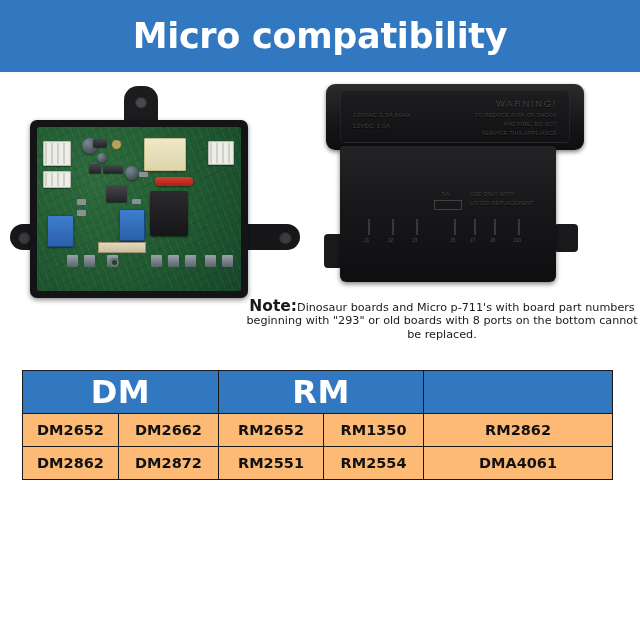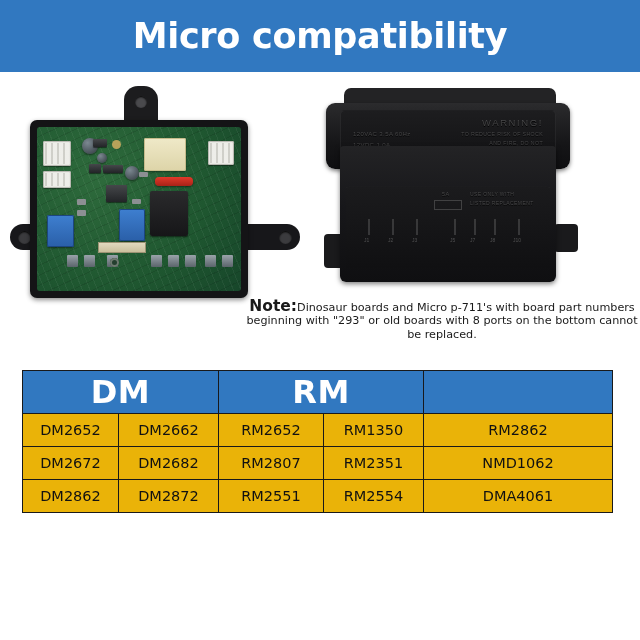--- a/index.html
+++ b/index.html
@@ -174,25 +174,26 @@
   }
   .box-back {
     position: absolute;
     left: 26px; top: 4px;
     width: 212px; height: 36px;
     background: #232325;
     border-radius: 7px 7px 0 0;
   }
   .box-lid {
     position: absolute;
-    left: 8px; top: 19px;
+    left: 8px; top: 0;
     width: 244px; height: 66px;
     background: linear-gradient(180deg,#2b2b2d 0%, #161618 60%, #0e0e10 100%);
     border-radius: 9px;
     box-shadow: 0 2px 4px rgba(0,0,0,.5);
+    padding-left: 14px;
   }
   .box-lid-inner {
     position: absolute;
     left: 14px; top: 7px; right: 14px; bottom: 7px;
     border: 1px solid rgba(255,255,255,.06);
     border-radius: 5px;
     background: linear-gradient(180deg,#1d1d1f,#121214);
   }
   .emboss {
     position: absolute;
@@ -270,24 +271,24 @@
     width: 590px;
     table-layout: fixed;
     font-family: "DejaVu Sans", sans-serif;
   }
   table.compat th,
   table.compat td {
     border: 1.5px solid #191919;
     text-align: center;
     color: #111111;
     font-size: 14.5px;
-    font-weight: normal;
+    font-weight: bold;
     height: 32px;
     padding: 0;
-    background: #eab308;
+    background: #fdba74;
     white-space: nowrap;
   }
   table.compat thead th {
     background: #3178c0;
     color: #ffffff;
     font-size: 32px;
     font-weight: bold;
     height: 42px;
     letter-spacing: .5px;
   }
@@ -429,27 +430,20 @@
     </thead>
     <tbody id="compat-body">
         <tr>
           <td>DM2652</td>
           <td>DM2662</td>
           <td>RM2652</td>
           <td>RM1350</td>
           <td>RM2862</td>
         </tr>
         <tr>
-          <td>DM2672</td>
-          <td>DM2682</td>
-          <td>RM2807</td>
-          <td>RM2351</td>
-          <td>NMD1062</td>
-        </tr>
-        <tr>
           <td>DM2862</td>
           <td>DM2872</td>
           <td>RM2551</td>
           <td>RM2554</td>
           <td>DMA4061</td>
         </tr>
       </tbody>
   </table>
 </div>
 

